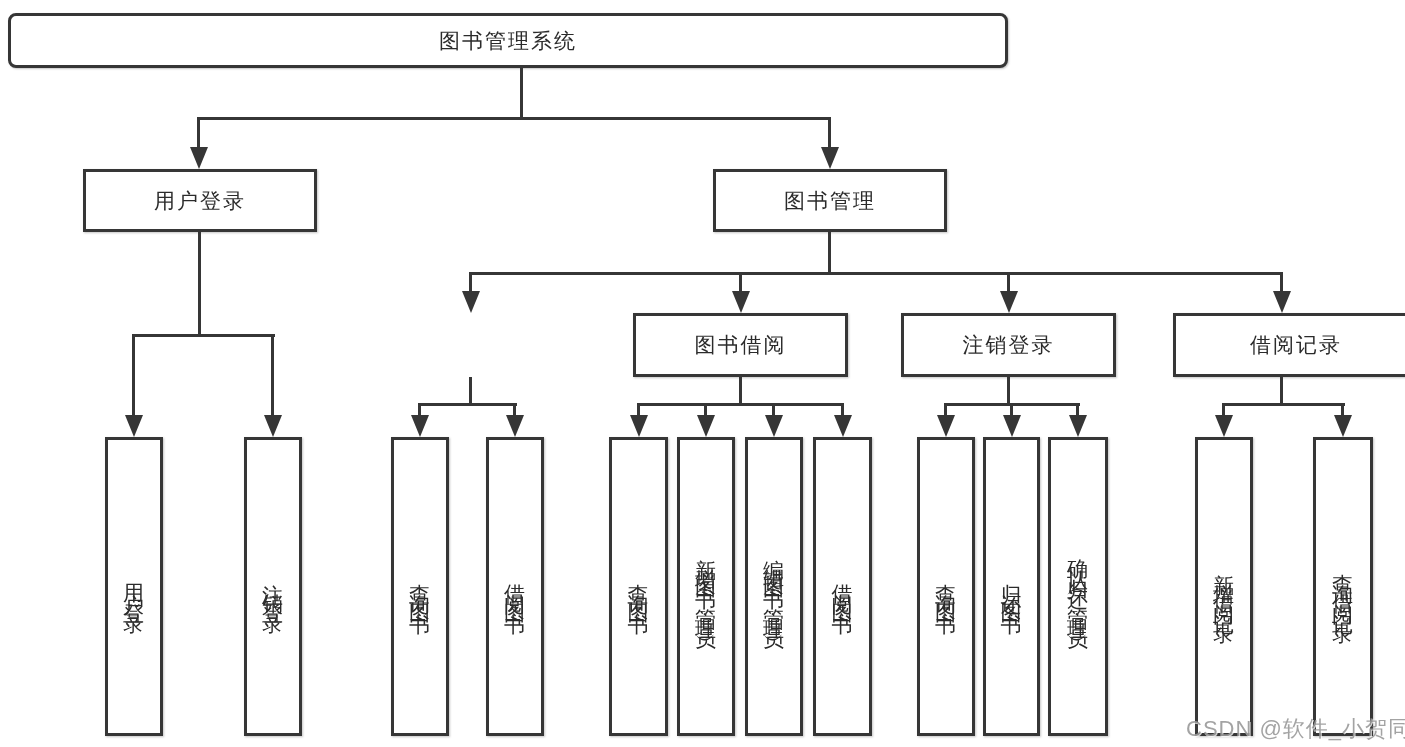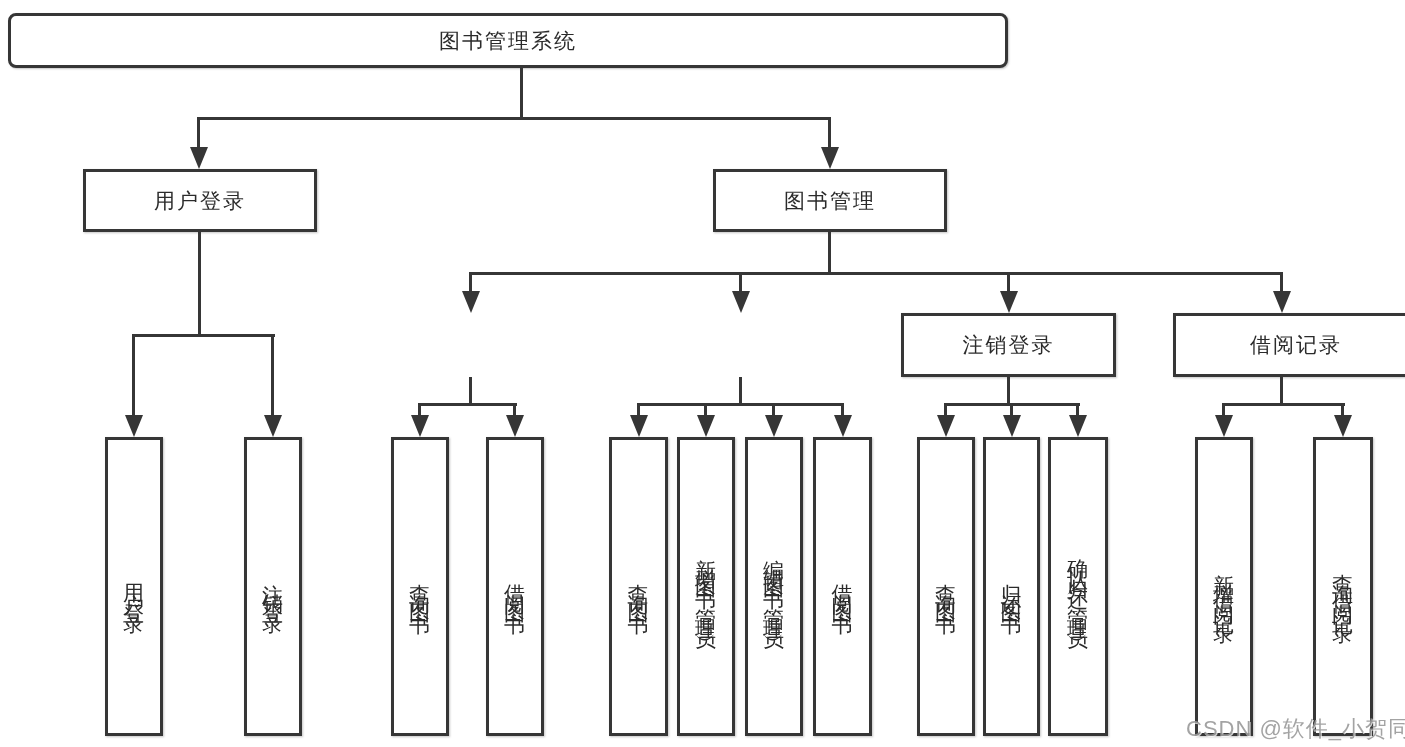--- a/index.html
+++ b/index.html
@@ -36,20 +36,21 @@
 </head>
 <body>
 
 <div id="stage">
 
   <div class="node" style="left:8px;top:13px;width:1000px;height:55px;border-radius:8px;">图书管理系统</div>
 
   <div class="node" style="left:83px;top:169px;width:234px;height:63px;">用户登录</div>
   <div class="node" style="left:713px;top:169px;width:234px;height:63px;">图书管理</div>
 
+  <div class="node" style="left:633px;top:313px;width:215px;height:64px;">图书借阅</div>
   <div class="node" style="left:901px;top:313px;width:215px;height:64px;">注销登录</div>
   <div class="node" style="left:1173px;top:313px;width:246px;height:64px;">借阅记录</div>
 
   <div class="node leaf" style="left:105px;top:437px;width:58px;height:299px;">
     <span class="vtext">用户登录</span>
   </div>
   <div class="node leaf" style="left:244px;top:437px;width:58px;height:299px;">
     <span class="vtext">注销登录</span>
   </div>
 

